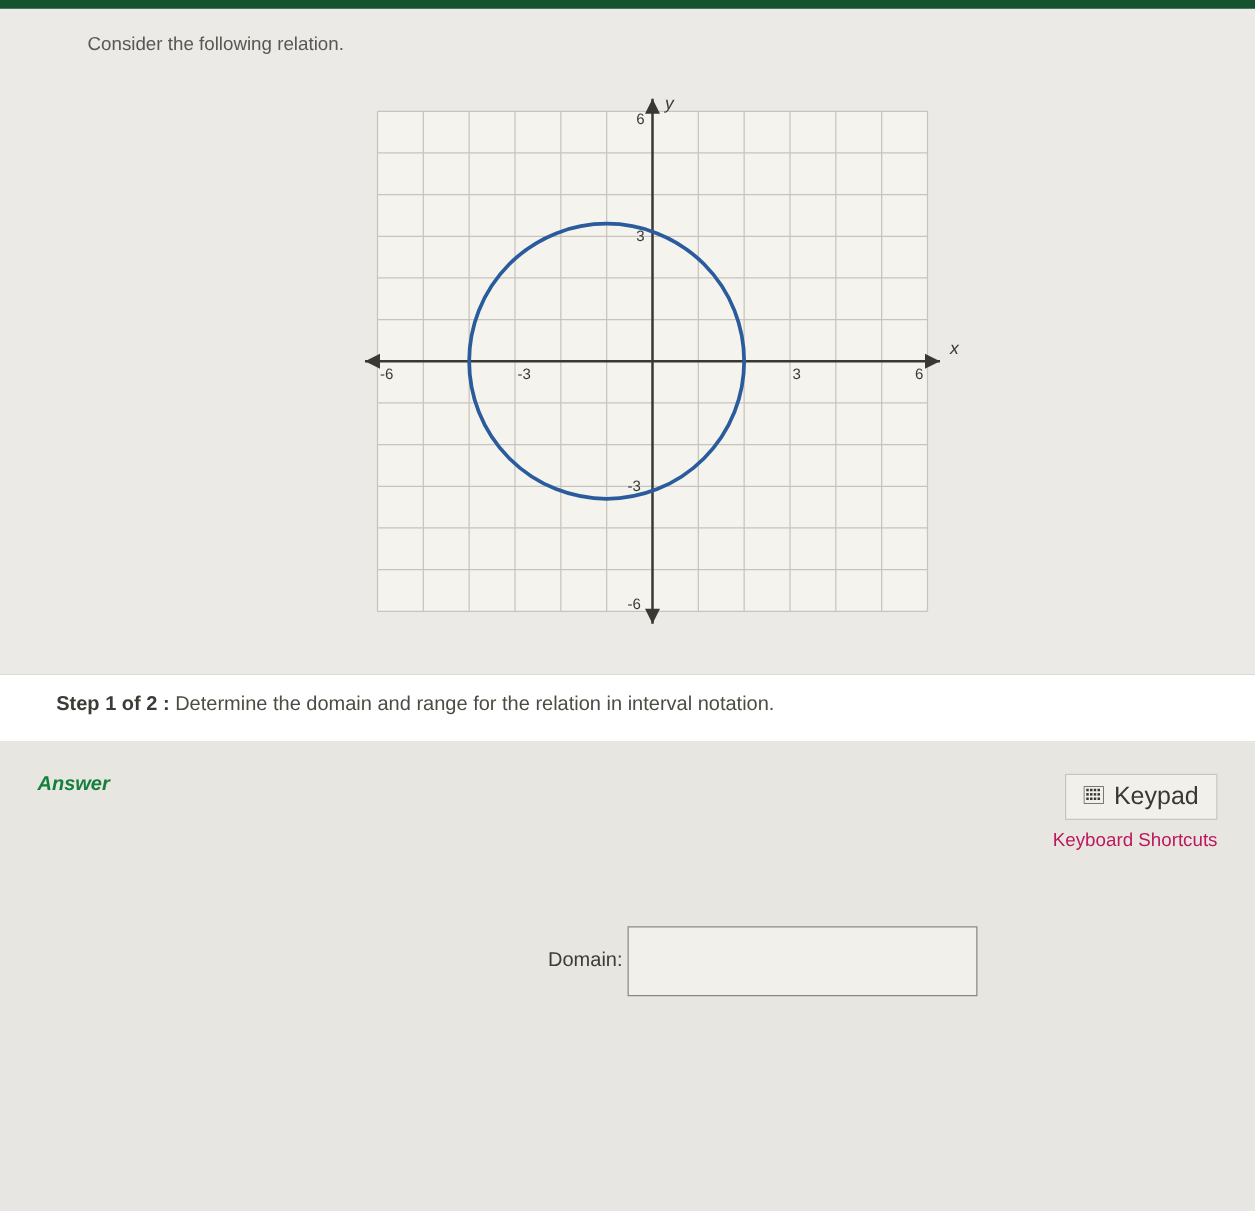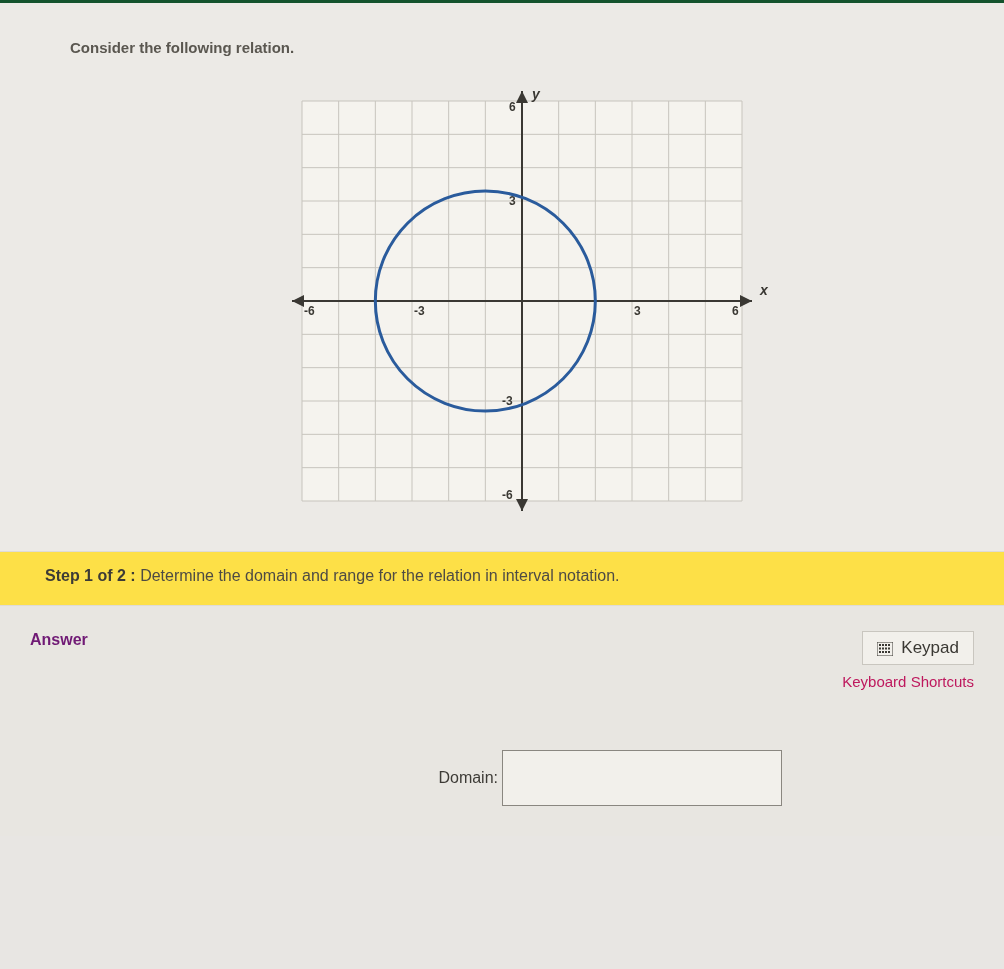--- a/index.html
+++ b/index.html
@@ -10,39 +10,38 @@
       height: 969px;
       overflow: hidden;
       color: #4a4742;
     }
     .main-panel {
       background: #eceae6;
       margin: 0;
       padding: 0;
     }
     .question-section {
-      padding: 36px 30px 10px 70px;
-      border-top: 3px solid #14532d;
-      font-weight: bold;
+      padding: 20px 30px 10px 70px;
+      border-top: 7px solid #14532d;
     }
     .question-text {
       font-size: 15px;
       color: #5a5750;
       margin-bottom: 15px;
     }
     .graph-container {
       display: flex;
       justify-content: center;
       padding: 10px 0 20px 0;
     }
     .step-section {
       padding: 15px 30px 20px 45px;
       border-top: 1px solid #dedbd5;
       border-bottom: 1px solid #dedbd5;
-      background: #fde047;
+      background: #ffffff;
     }
     .step-label {
       font-weight: 600;
       color: #3d3b36;
       font-size: 16px;
     }
     .step-text {
       font-size: 16px;
       color: #4e4b44;
     }
@@ -52,34 +51,35 @@
       position: relative;
     }
     .answer-header {
       display: flex;
       justify-content: space-between;
       align-items: flex-start;
     }
     .answer-label {
       font-weight: 600;
       font-size: 16px;
-      color: #701a75;
+      color: #15803d;
+      font-style: italic;
     }
     .tools {
       text-align: right;
     }
     .keypad-btn {
       border: 1px solid #c9c6bf;
       background: #f2f0eb;
       padding: 6px 14px;
-      font-size: 17px;
+      font-size: 20px;
       color: #3a3833;
       cursor: pointer;
       display: inline-flex;
-      align-items: center;
+      align-items: flex-start;
       gap: 8px;
     }
     .keypad-icon {
       display: inline-block;
       width: 16px;
       height: 14px;
     }
     .shortcuts-link {
       color: #be185d;
       font-size: 15px;

